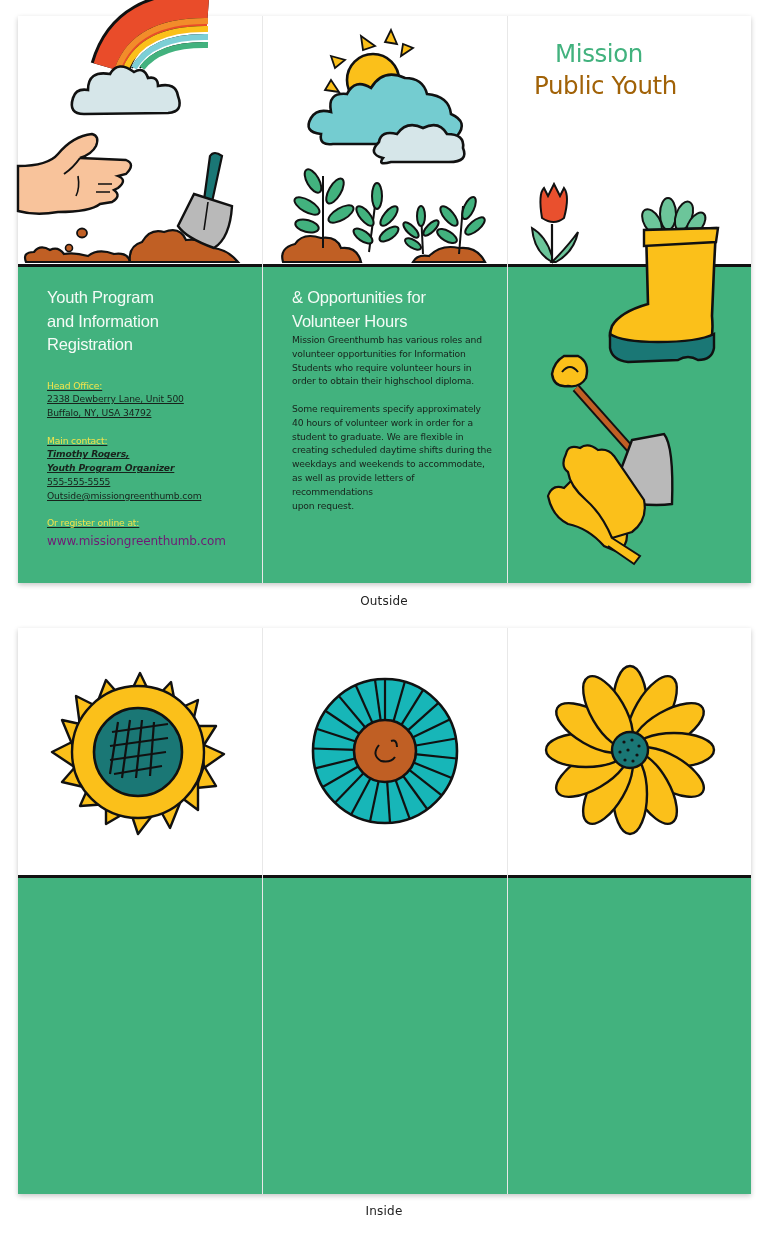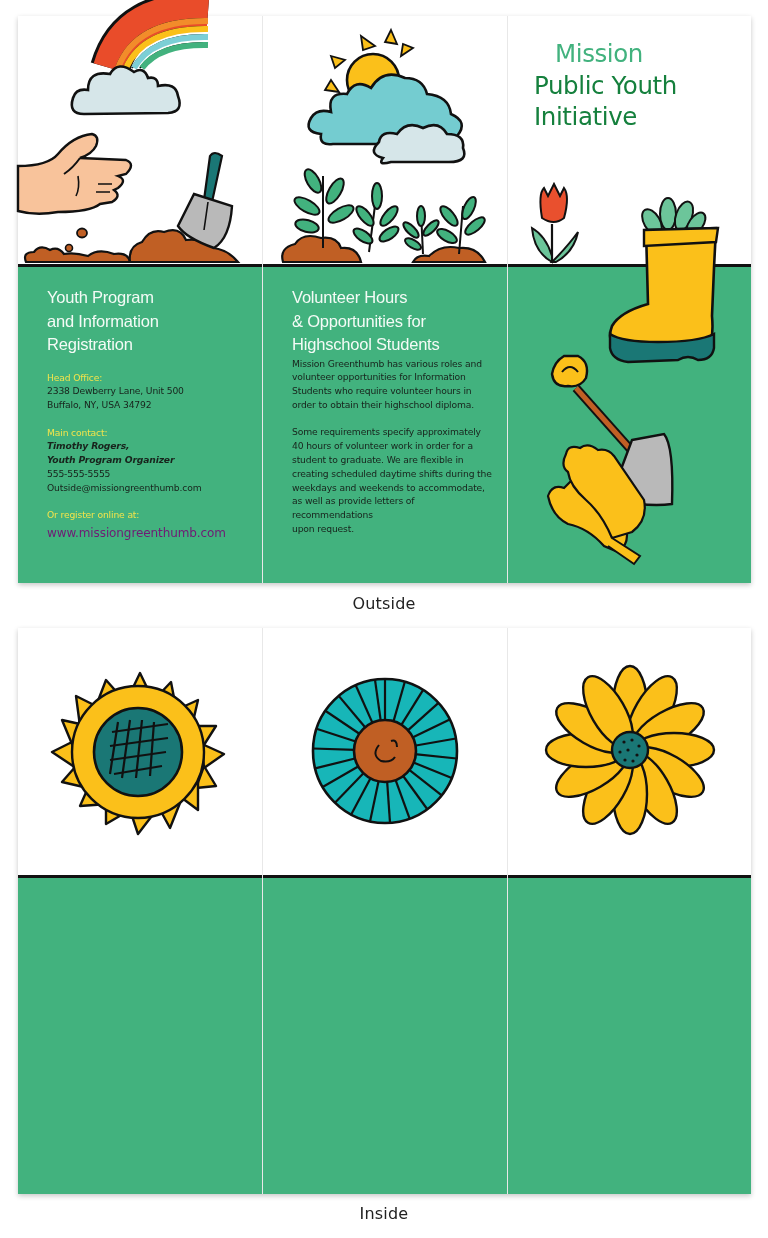--- a/index.html
+++ b/index.html
@@ -36,23 +36,23 @@
     color: #f4fbf6; font-size: 16.5px; line-height: 23.5px; letter-spacing: -0.2px;
   }
   .small { font-size: 9.2px; line-height: 13.8px; color: #18231c; letter-spacing: -0.15px; }
   .label-y { color: #f2e44b; }
   .it { font-style: italic; font-weight: bold; }
   .url { color: #701a75; font-size: 12px; line-height: 18px; letter-spacing: -0.1px; }
   .gap { height: 13.8px; }
 
   .title-block { position: absolute; left: 26px; top: 22px; font-size: 24.5px; line-height: 31.5px; letter-spacing: -0.4px; }
   .title-green { color: #42b27e; margin-left: 21px; }
-  .title-dark { color: #15803d; }
-
-  .caption { position: absolute; width: 768px; text-align: center; font-size: 16px; color: #222; letter-spacing: 0.2px; }
+  .title-dark { color: #a16207; }
+
+  .caption { position: absolute; width: 768px; text-align: center; font-size: 12px; color: #222; letter-spacing: 0.2px; }
   .caption.c1 { top: 594px; }
   .caption.c2 { top: 1204px; }
 
   svg { position: absolute; overflow: visible; }
 </style>
 </head>
 <body>
 
 <div class="sheet outside">
 
@@ -91,21 +91,21 @@
         <path d="M190 186 L186 214" stroke="#111" stroke-width="1.6"></path>
       </svg>
     </div>
     <div class="green"></div>
     <div class="content">
       <h2>
         <div>Youth Program</div>
         <div>and Information</div>
         <div>Registration</div>
       </h2>
-      <div class="small" style="margin-top:14px;">
+      <div class="small" style="margin-top:22px;text-decoration:underline;">
         <div class="label-y">Head Office:</div>
         <div>2338 Dewberry Lane, Unit 500</div>
         <div>Buffalo, NY, USA 34792</div>
         <div class="gap"></div>
         <div class="label-y">Main contact:</div>
         <div class="it">Timothy Rogers,</div>
         <div class="it">Youth Program Organizer</div>
         <div>555-555-5555</div>
         <div>Outside@missiongreenthumb.com</div>
         <div class="gap"></div>
@@ -157,23 +157,22 @@
           <ellipse cx="206" cy="192" rx="5" ry="12" transform="rotate(25 206 192)"></ellipse>
           <ellipse cx="186" cy="200" rx="5" ry="12" transform="rotate(-40 186 200)"></ellipse>
           <ellipse cx="212" cy="210" rx="5" ry="12" transform="rotate(50 212 210)"></ellipse>
           <ellipse cx="184" cy="220" rx="5" ry="11" transform="rotate(-60 184 220)"></ellipse>
         </g>
       </svg>
     </div>
     <div class="green"></div>
     <div class="content">
       <h2>
+        <div>&amp; Opportunities for</div>
         <div>Volunteer Hours</div>
-        <div>&amp; Opportunities for</div>
-        <div>Highschool Students</div>
       </h2>
       <div class="small" style="">
         <div>Mission Greenthumb has various roles and</div>
         <div>volunteer opportunities for Information</div>
         <div>Students who require volunteer hours in</div>
         <div>order to obtain their highschool diploma.</div>
         <div class="gap"></div>
         <div>Some requirements specify approximately</div>
         <div>40 hours of volunteer work in order for a</div>
         <div>student to graduate. We are flexible in</div>
@@ -183,21 +182,20 @@
         <div>upon request.</div>
       </div>
     </div>
   </div>
 
   <div class="panel">
     <div class="art">
       <div class="title-block">
         <div class="title-green">Mission</div>
         <div class="title-dark">Public Youth</div>
-        <div class="title-dark">Initiative</div>
       </div>
     </div>
     <div class="green"></div>
     <svg width="243" height="567" viewBox="0 0 243 567" style="left:0;top:0">
 
       <path d="M44 246 L44 208" stroke="#111" stroke-width="2.2"></path>
       <path d="M44 246 Q26 236 24 212 Q38 220 44 240 Z" fill="#6cc59a" stroke="#111" stroke-width="2"></path>
       <path d="M44 246 Q60 230 70 216 Q66 236 48 246 Z" fill="#6cc59a" stroke="#111" stroke-width="2"></path>
       <path d="M34 202 Q30 178 36 172 L40 180 L46 168 L52 180 L56 172 Q62 180 56 202 Q46 210 34 202 Z" fill="#e9502e" stroke="#111" stroke-width="2"></path>
 

